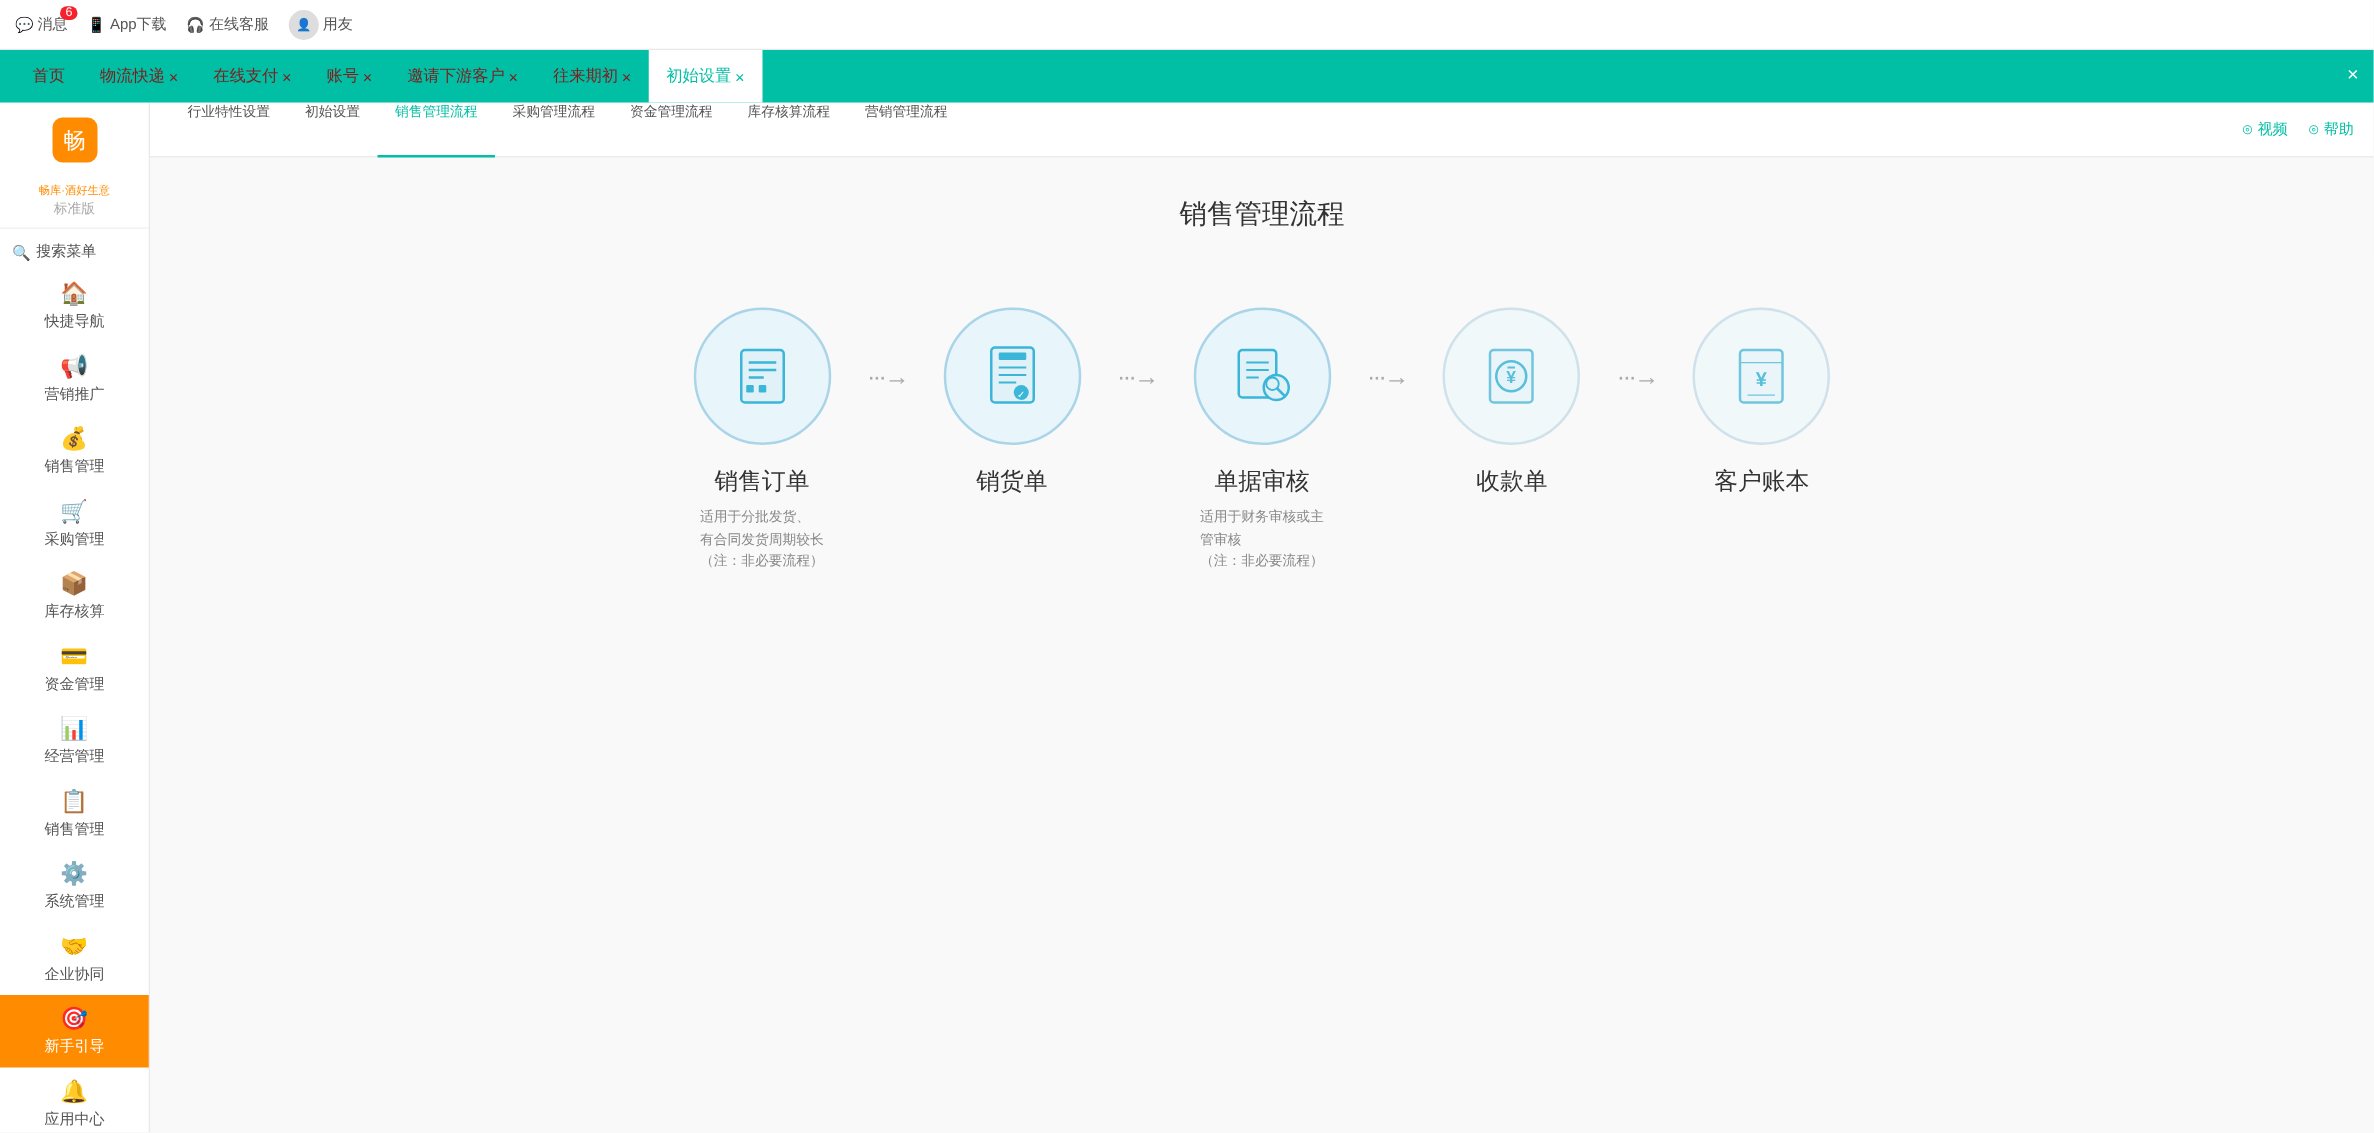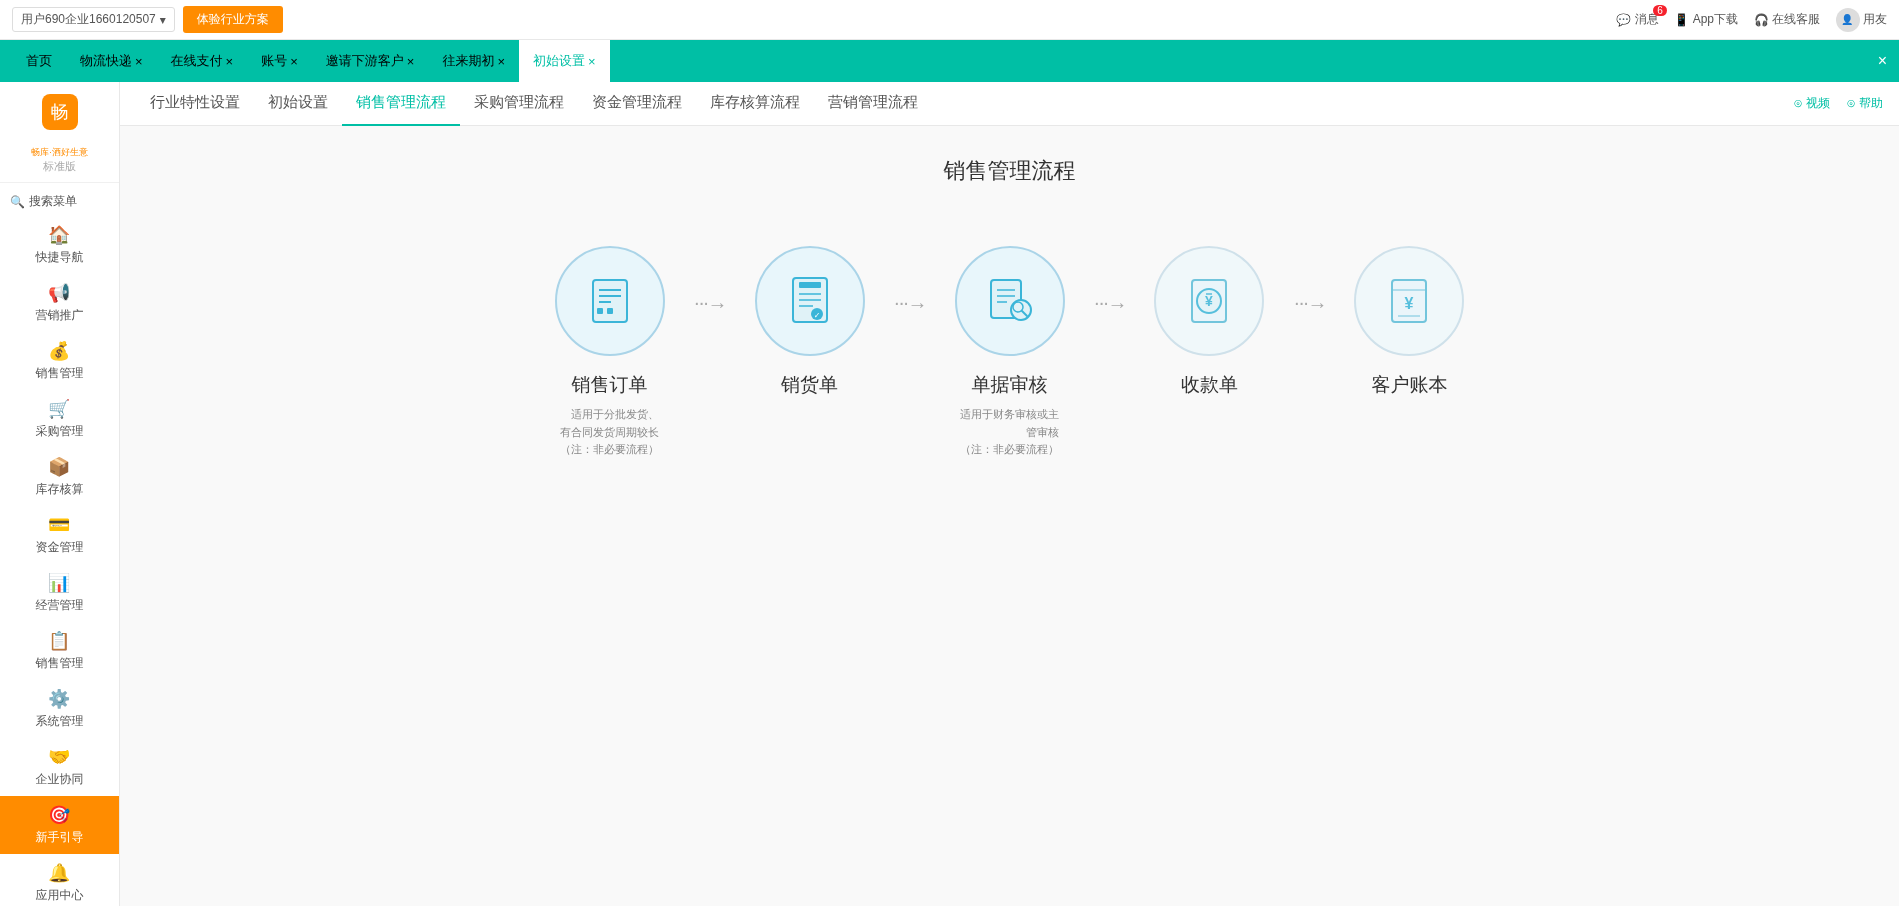--- a/index.html
+++ b/index.html
@@ -10,68 +10,61 @@
     .top-bar-left { display: flex; align-items: center; gap: 8px; }
     .user-selector { display: flex; align-items: center; border: 1px solid #ddd; border-radius: 3px; padding: 3px 8px; font-size: 12px; color: #555; cursor: pointer; gap: 4px; }
     .trial-btn { background: #ff8c00; color: #fff; border: none; border-radius: 3px; padding: 5px 14px; font-size: 12px; cursor: pointer; }
     .top-bar-right { display: flex; align-items: center; gap: 16px; font-size: 12px; color: #555; }
     .top-bar-right-item { display: flex; align-items: center; gap: 3px; cursor: pointer; position: relative; }
     .badge { background: #f5222d; color: #fff; border-radius: 10px; font-size: 10px; padding: 0 4px; position: absolute; top: -6px; right: -8px; }
     .avatar { width: 24px; height: 24px; border-radius: 50%; background: #ddd; display: flex; align-items: center; justify-content: center; font-size: 10px; }
 
     
     .nav-bar { height: 42px; background: #00bfa5; display: flex; align-items: center; padding: 0 12px; flex-shrink: 0; position: relative; }
-    .nav-item { color: #000000; padding: 0 14px; height: 42px; display: flex; align-items: center; font-size: 13px; cursor: pointer; gap: 3px; white-space: nowrap; }
+    .nav-item { color: #7f1d1d; padding: 0 14px; height: 42px; display: flex; align-items: center; font-size: 13px; cursor: pointer; gap: 3px; white-space: nowrap; }
     .nav-item.active-tab { background: #fff; color: #00bfa5; border-radius: 0; }
     .nav-close-btn { position: absolute; right: 12px; color: #fff; cursor: pointer; font-size: 16px; }
 
     
     .main-layout { display: flex; flex: 1; overflow: hidden; }
 
     
     .sidebar { width: 120px; background: #fff; border-right: 1px solid #e8e8e8; display: flex; flex-direction: column; flex-shrink: 0; padding-top: 4px; }
     .sidebar-logo { display: flex; flex-direction: column; align-items: center; padding: 8px 0; border-bottom: 1px solid #f0f0f0; margin-bottom: 4px; }
     .sidebar-logo-icon { width: 36px; height: 36px; background: #ff8c00; border-radius: 8px; display: flex; align-items: center; justify-content: center; color: #fff; font-size: 18px; }
     .sidebar-search { display: flex; align-items: center; gap: 4px; padding: 6px 10px; cursor: pointer; color: #555; font-size: 12px; }
     .sidebar-item { display: flex; flex-direction: column; align-items: center; padding: 8px 4px; cursor: pointer; color: #555; font-size: 12px; gap: 3px; }
     .sidebar-item.active { background: #ff8c00; color: #fff; }
     .sidebar-item .s-icon { font-size: 18px; }
 
     
     .content { flex: 1; overflow: auto; background: #f9f9f9; display: flex; flex-direction: column; }
     .sub-tabs { background: #fff; border-bottom: 1px solid #e8e8e8; display: flex; align-items: center; padding: 0 16px; height: 44px; flex-shrink: 0; }
-    .sub-tab { padding: 0 14px; height: 44px; display: flex; align-items: center; font-size: 15px; color: #555; cursor: pointer; border-bottom: 2px solid transparent; white-space: nowrap; }
+    .sub-tab { padding: 0 14px; height: 44px; display: flex; font-size: 11px; color: #555; cursor: pointer; border-bottom: 2px solid transparent; white-space: nowrap; }
     .sub-tab.active { color: #00bfa5; border-bottom: 2px solid #00bfa5; }
     .sub-tab-actions { margin-left: auto; display: flex; align-items: center; gap: 16px; font-size: 12px; color: #00bfa5; cursor: pointer; }
 
     
     .page-body { flex: 1; display: flex; flex-direction: column; align-items: center; padding: 30px 20px; }
     .page-title { font-size: 22px; color: #333; margin-bottom: 60px; font-weight: normal; }
 
     
     .flow-chart { display: flex; align-items: flex-start; justify-content: center; gap: 0; }
     .flow-step { display: flex; flex-direction: column; align-items: center; width: 160px; }
     .flow-circle { width: 110px; height: 110px; border-radius: 50%; border: 2px solid #aad4e8; background: #e8f6fb; display: flex; align-items: center; justify-content: center; margin-bottom: 16px; }
     .flow-circle svg { width: 54px; height: 54px; }
     .flow-circle.dimmed { background: #eff8fb; border-color: #c8dde8; opacity: 0.85; }
     .flow-step-title { font-size: 19px; color: #333; margin-bottom: 8px; }
-    .flow-step-desc { font-size: 11px; color: #888; text-align: right; line-height: 1.6; }
+    .flow-step-desc { font-size: 11px; color: #888; text-align: left; line-height: 1.6; }
     .flow-arrow { display: flex; align-items: center; padding-top: 45px; color: #aaa; font-size: 20px; padding-left: 4px; padding-right: 4px; letter-spacing: -2px; }
   </style>
 </head>
 <body>
 
 <div class="top-bar">
-  <div class="top-bar-left">
-    <div class="user-selector">
-      <span>用户690企业1660120507</span>
-      <span>▾</span>
-    </div>
-    <button class="trial-btn">体验行业方案</button>
-  </div>
   <div class="top-bar-right">
     <div class="top-bar-right-item">
       <span>💬</span>
       <span>消息</span>
       <span class="badge">6</span>
     </div>
     <div class="top-bar-right-item">
       <span>📱</span>
       <span>App下载</span>
     </div>

